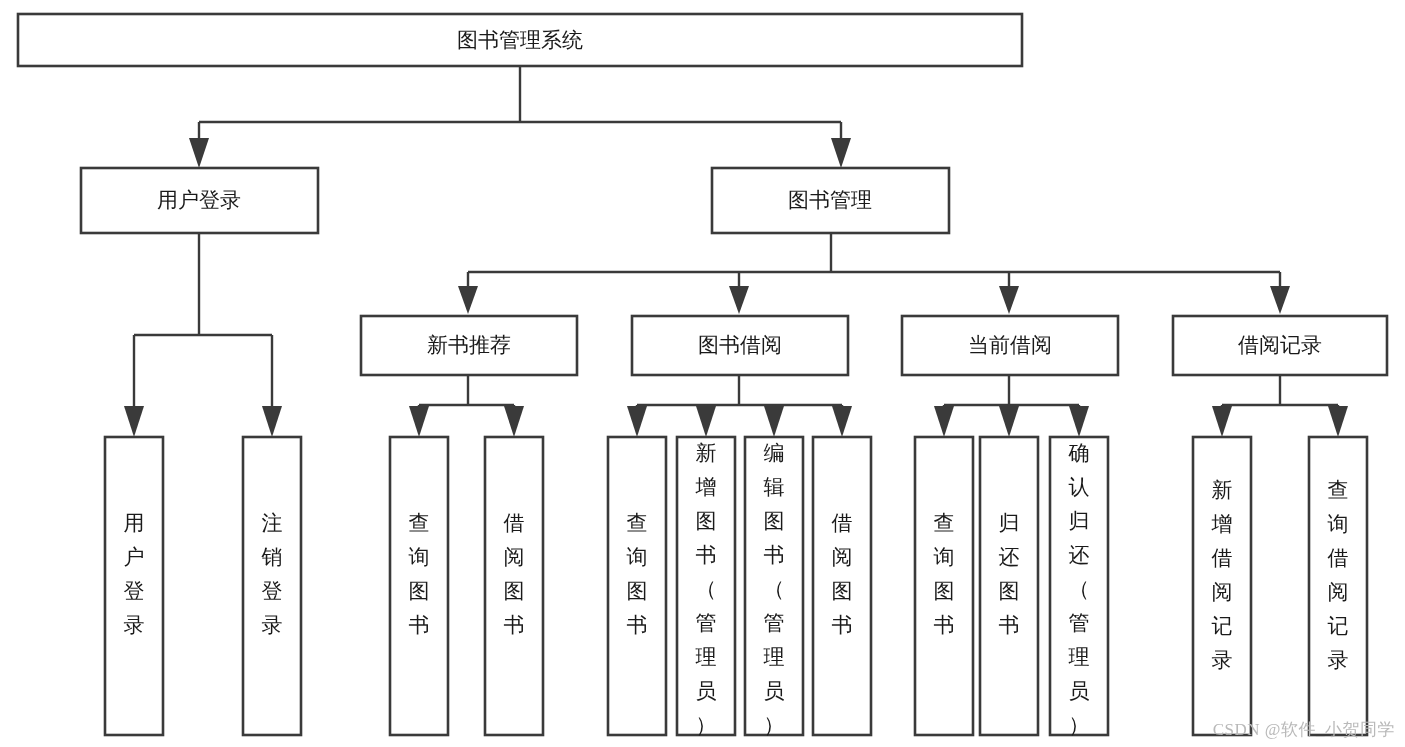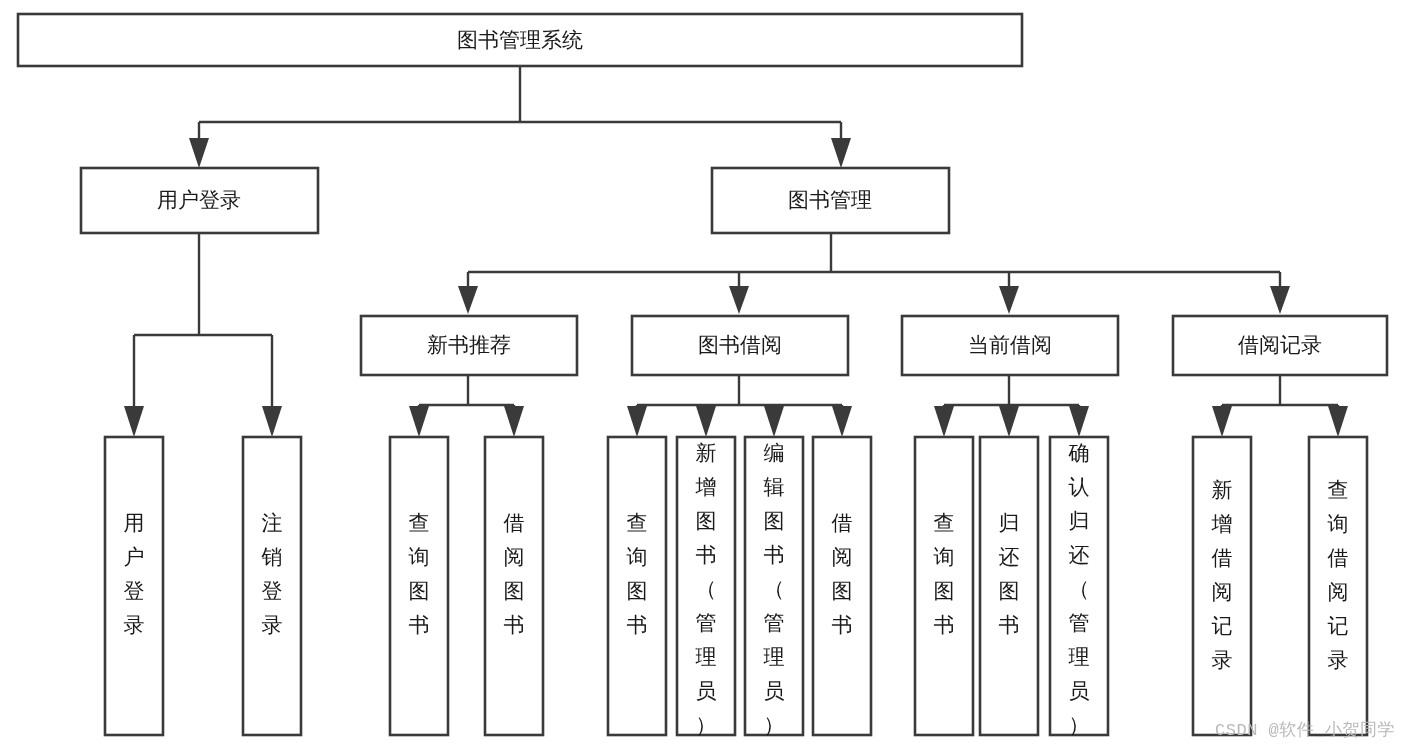--- a/index.html
+++ b/index.html
@@ -52,21 +52,21 @@
   .node-label-v {
     font-family: "DejaVu Sans", "Liberation Sans", sans-serif;
     font-size: 21px;
     fill: #1a1a1a;
     text-anchor: middle;
   }
   .watermark-text {
     position: absolute;
     right: 10px;
     bottom: 6px;
-    font-family: Liberation Mono, monospace;
+    font-family: Liberation Serif, serif;
     font-size: 17px;
     color: #b9b9b9;
     white-space: nowrap;
     letter-spacing: 0.5px;
   }
 </style>
 </head>
 <body>
 
 <div id="diagram-root">

